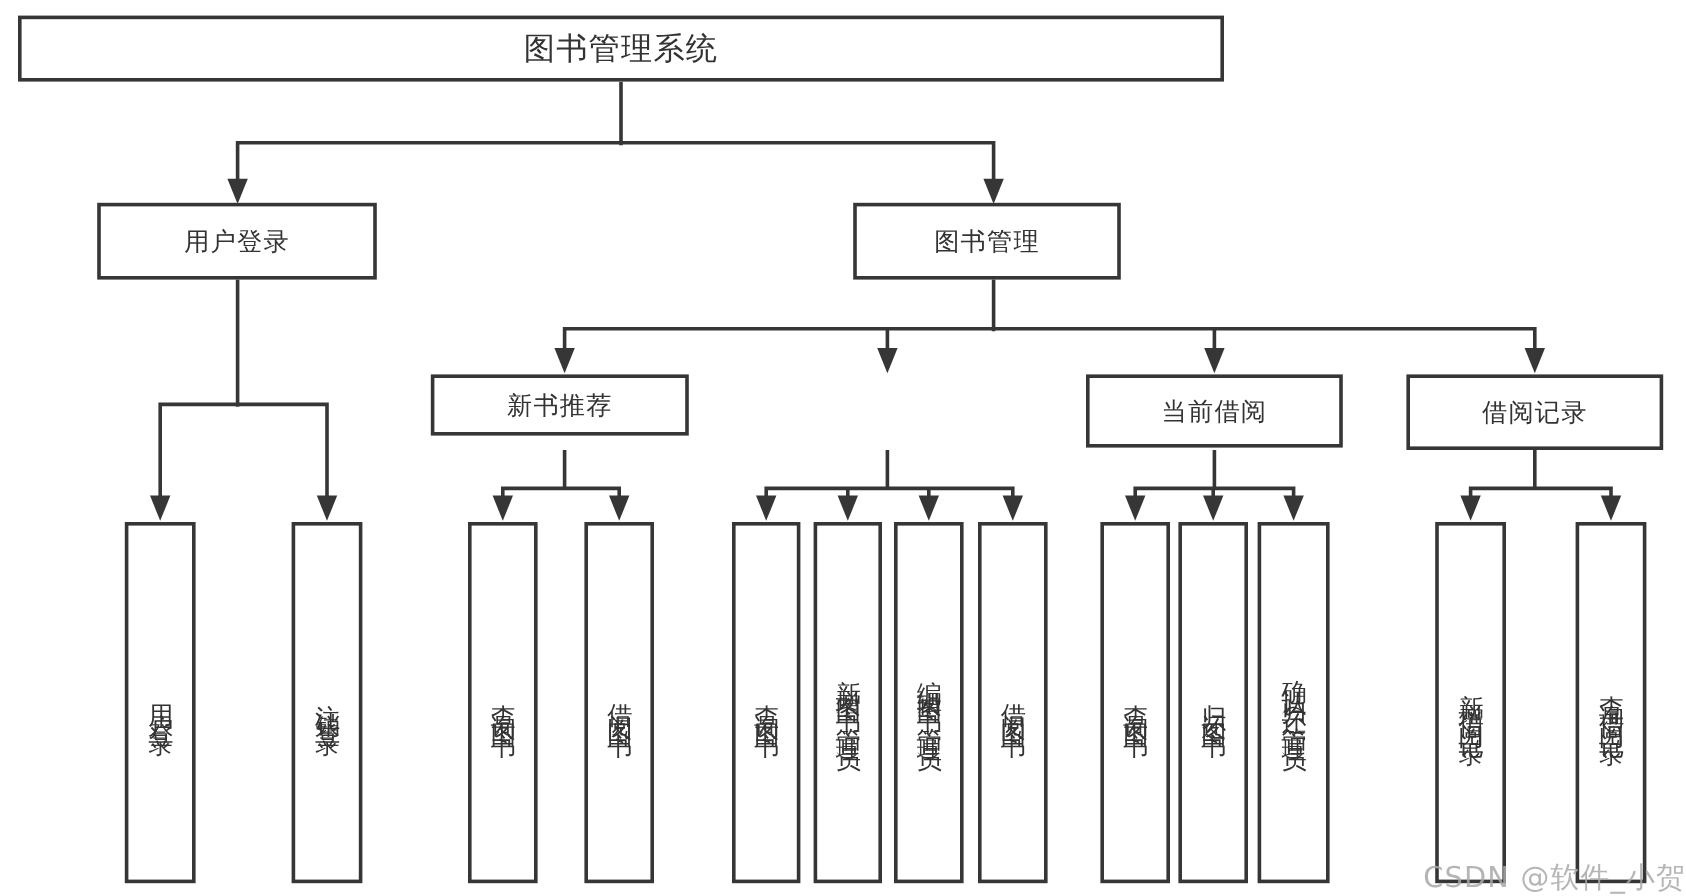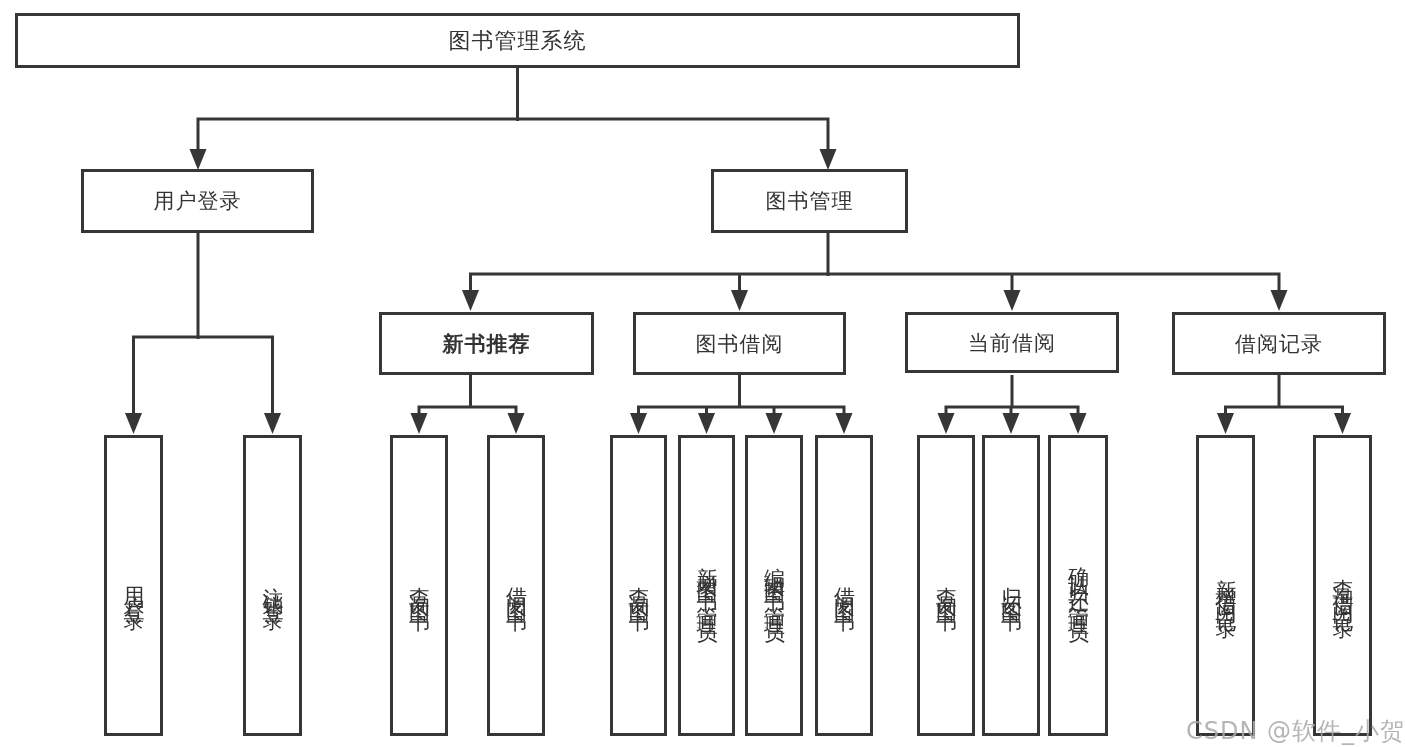--- a/index.html
+++ b/index.html
@@ -41,21 +41,21 @@
     align-items: center;
     justify-content: center;
     z-index: 2;
   }
   .hbox {
     font-size: 21px;
     letter-spacing: 1px;
     white-space: nowrap;
   }
   .root-box {
-    font-size: 22px;
+    font-size: 26px;
   }
   .vbox {
     writing-mode: vertical-rl;
     text-orientation: mixed;
     font-size: 21px;
     letter-spacing: 8px;
     line-height: 1;
     text-align: center;
   }
   .watermark {
@@ -115,24 +115,23 @@
     <polygon points="937.5,413 954.5,413 946,434"></polygon>
     <polygon points="1002.5,413 1019.5,413 1011,434"></polygon>
     <polygon points="1069.5,413 1086.5,413 1078,434"></polygon>
     <polygon points="1217,413 1234,413 1225.5,434"></polygon>
     <polygon points="1334,413 1351,413 1342.5,434"></polygon>
   </svg>
 
   <div class="box hbox root-box" style="left:15px; top:13px; width:1005px; height:55px;">图书管理系统</div>
 
   <div class="box hbox" style="left:81px; top:169px; width:233px; height:64px;">用户登录</div>
-  <div class="box hbox" style="left:711px; top:169px; width:197px; height:64px;">图书管理</div>
+  <div class="box hbox" style="left:711px; top:169px; width:223px; height:64px;">图书管理</div>
 
-  <div class="box hbox" style="left:379px; top:312px; width:215px; height:63px;font-weight:bold;">新书推荐</div>
-  <div class="box hbox" style="left:633px; top:312px; width:213px; height:63px;">图书借阅</div>
+  <div class="box hbox" style="left:359px; top:312px; width:215px; height:51px;">新书推荐</div>
   <div class="box hbox" style="left:905px; top:312px; width:214px; height:61px;">当前借阅</div>
   <div class="box hbox" style="left:1172px; top:312px; width:214px; height:63px;">借阅记录</div>
 
   <div class="box vbox" style="left:104px; top:435px; width:59px; height:301px;">用户登录</div>
   <div class="box vbox" style="left:243px; top:435px; width:59px; height:301px;">注销登录</div>
 
   <div class="box vbox" style="left:390px; top:435px; width:58px; height:301px;">查询图书</div>
   <div class="box vbox" style="left:487px; top:435px; width:58px; height:301px;">借阅图书</div>
 
   <div class="box vbox" style="left:610px; top:435px; width:57px; height:301px;">查询图书</div>

